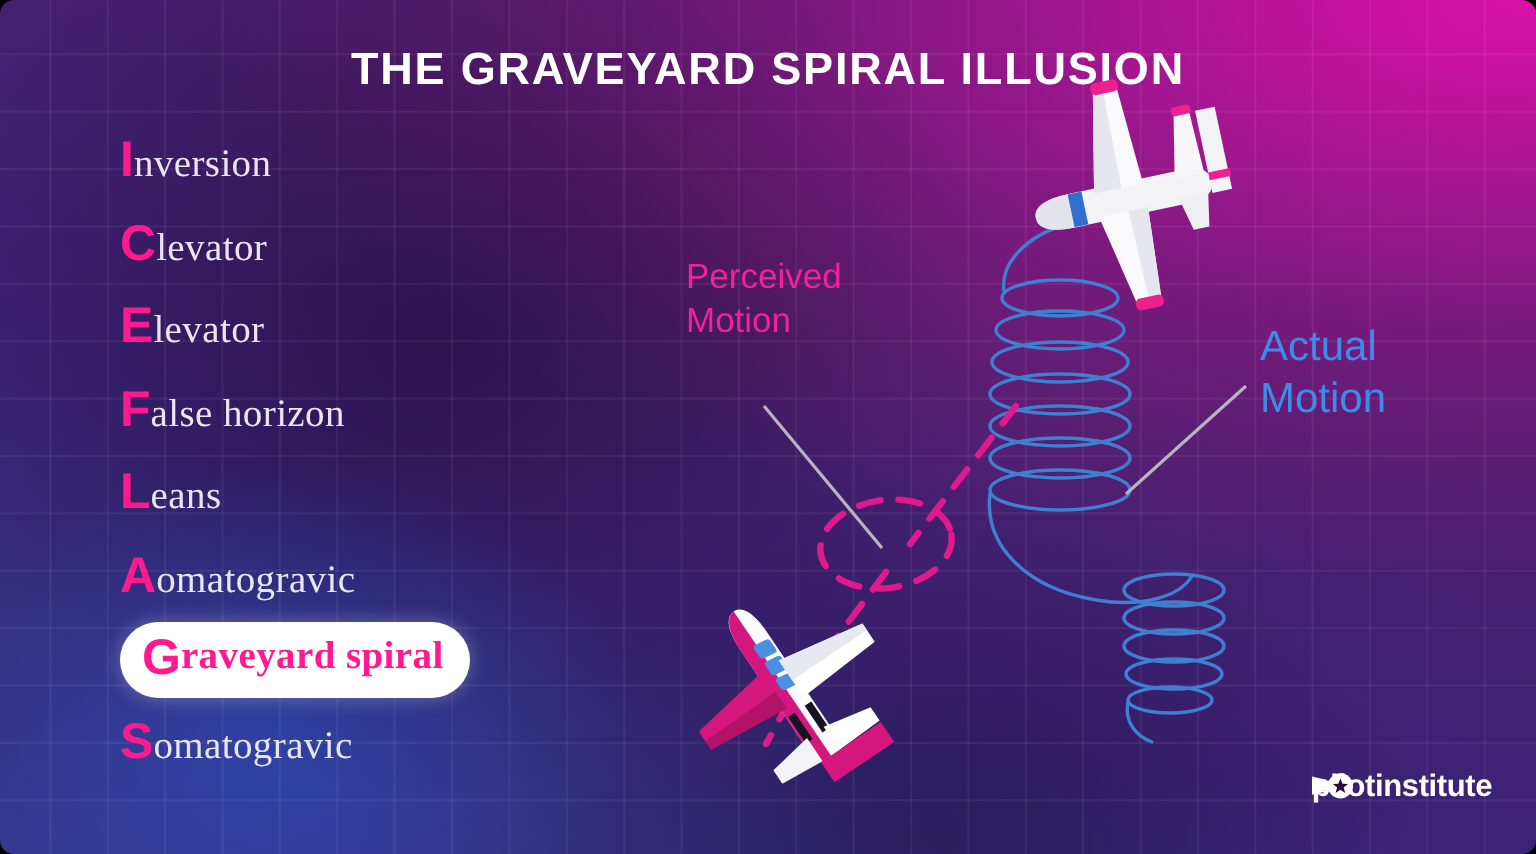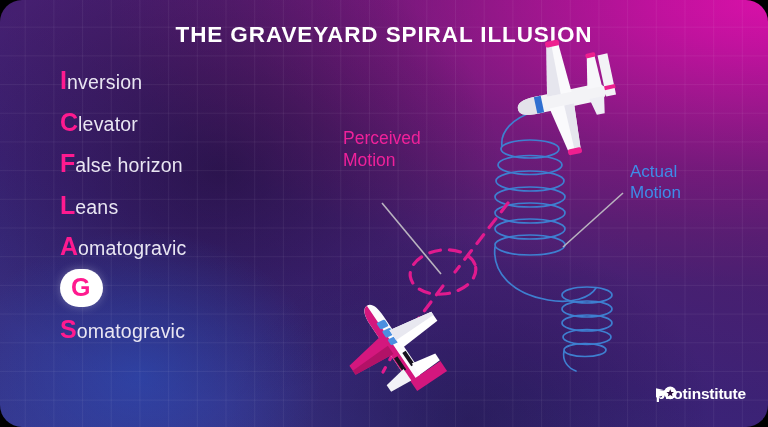--- a/index.html
+++ b/index.html
@@ -1,20 +1,20 @@
 <!DOCTYPE html>
 <html><head>
 <meta charset="utf-8">
 <style>
   html,body{margin:0;padding:0;background:#000;}
   body{width:768px;height:427px;overflow:hidden;
        font-family:"Liberation Sans",sans-serif;}
 
   #card{
-    position:relative;width:768px;height:427px;border-radius:22px;overflow:hidden;
+    position:relative;width:768px;height:427px;border-radius:7px;overflow:hidden;
     background:
       radial-gradient(120% 95% at 100% 0%,  #d1068c 0%, #b4067e 12%, #8a0a68 26%, #5b0c50 42%, #3a0f44 58%, #261041 72%, #1d1040 100%),
       linear-gradient(200deg,#2a0b3e 0%,#27103f 40%,#221449 62%,#1e2055 82%,#1d2a66 100%);
     background-blend-mode:screen,normal;
   }
   
   #blueglow{position:absolute;left:-120px;bottom:-160px;width:520px;height:420px;
     background:radial-gradient(closest-side,rgba(40,80,190,.55),rgba(40,80,190,0) 70%);
     pointer-events:none;}
   
@@ -32,32 +32,32 @@
     background-size:28.7px 28.7px;background-position:-4px -2px;}
 
   #title{position:absolute;top:22px;left:0;width:100%;text-align:center;
     color:#ffffff;font-size:22.5px;font-weight:bold;letter-spacing:.9px;}
 
   
   #list{position:absolute;left:60px;top:60px;width:250px;}
   .row{height:41.5px;display:flex;align-items:center;}
   .txt{white-space:nowrap;line-height:1;}
   .big{color:#ff1a8f;font-size:25px;font-weight:bold;}
-  .rest{color:#e9e6f2;font-size:19.5px;font-weight:400;letter-spacing:.2px;}
+  .rest{color:#e9e6f2;font-size:19.5px;font-weight:400;letter-spacing:.2px;font-family:Liberation Serif, serif;}
   .row.hl{padding-left:0;}
   .pill{display:inline-flex;align-items:center;background:#ffffff;border-radius:999px;
     padding:4px 13px 5px 11px;box-shadow:0 0 10px rgba(255,255,255,.28);}
   .pill .big{color:#ff1a8f;font-size:25px;}
   .pill .rest{color:#ff1a8f;font-size:19.5px;font-weight:bold;}
 
   
   #lbl-perceived{position:absolute;left:343px;top:128px;color:#f0219a;
     font-size:17.5px;line-height:1.25;font-weight:400;}
   #lbl-actual{position:absolute;left:630px;top:161px;color:#3e8ce8;
-    font-size:17px;line-height:1.25;font-weight:400;}
+    font-size:21px;line-height:1.25;font-weight:400;}
 
   
   #logo{position:absolute;right:22px;bottom:24px;display:flex;align-items:center;gap:6px;}
   #logo .word{color:#ffffff;font-size:15.5px;font-weight:bold;letter-spacing:-.2px;}
 
   svg{position:absolute;inset:0;}
   #art{position:absolute;left:0;top:0;width:768px;height:427px;pointer-events:none;}
 </style>
 </head>
 <body>
@@ -74,36 +74,40 @@
   <div id="list">
 
     <div class="row">
       <span class="txt"><span class="big">I</span><span class="rest">nversion</span></span>
     </div>
 
     <div class="row">
       <span class="txt"><span class="big">C</span><span class="rest">levator</span></span>
     </div>
 
+    <div class="row">
+      <span class="txt"><span class="big">E</span><span class="rest">levator</span></span>
+    </div>
 
     <div class="row">
       <span class="txt"><span class="big">F</span><span class="rest">alse horizon</span></span>
     </div>
 
     <div class="row">
       <span class="txt"><span class="big">L</span><span class="rest">eans</span></span>
     </div>
 
     <div class="row">
       <span class="txt"><span class="big">A</span><span class="rest">omatogravic</span></span>
     </div>
 
     <div class="row hl">
       <span class="pill">
           <span class="big">G</span>
+          <span class="rest">raveyard spiral</span>
         </span>
     </div>
 
     <div class="row">
       <span class="txt"><span class="big">S</span><span class="rest">omatogravic</span></span>
     </div>
   </div>
 
   <svg id="art" viewBox="0 0 768 427">
 

